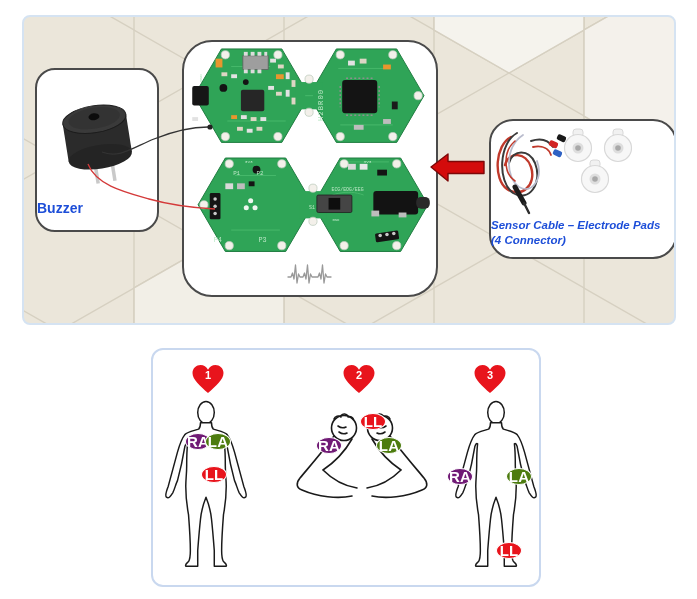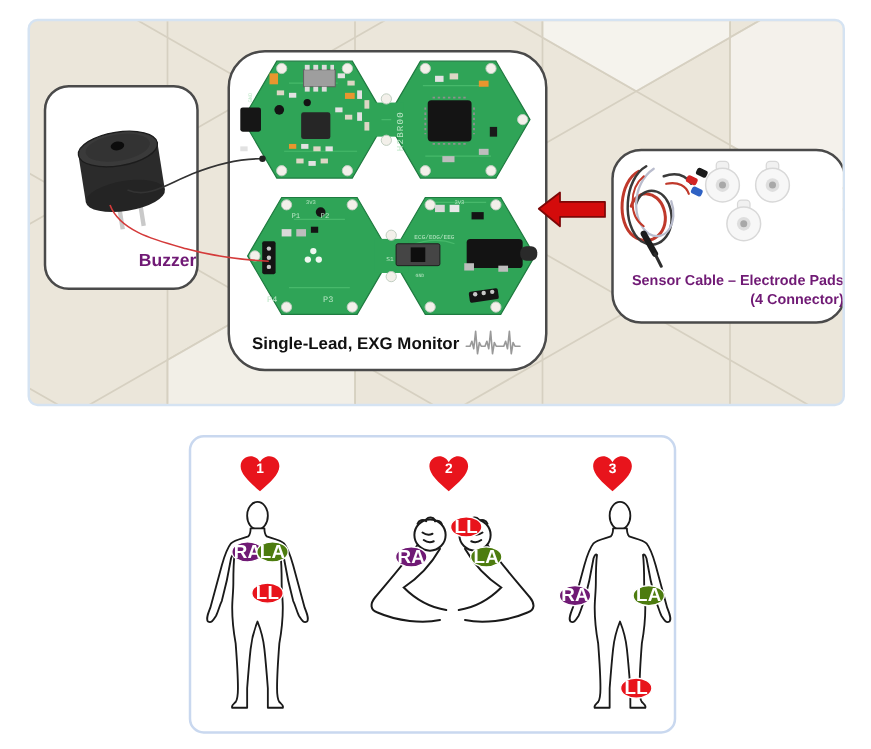--- a/index.html
+++ b/index.html
@@ -6,23 +6,23 @@
   html,body { width:697px; height:599px; background:#ffffff; font-family:"Liberation Sans", sans-serif; position:relative; overflow:hidden; }
 
   
   .top-panel { position:absolute; left:22px; top:15px; width:654px; height:310px;
     background:#ebe6da; border:2px solid #d5e3f2; border-radius:8px; overflow:hidden; }
   .hex-bg { position:absolute; left:0; top:0; z-index:0; }
 
   .white-box { position:absolute; background:#ffffff; border:2px solid #4a4a4a; z-index:1; }
   .buzzer-box { left:11px; top:51px; width:124px; height:164px; border-radius:20px; }
   .exg-box { left:158px; top:23px; width:256px; height:257px; border-radius:30px;text-align:center; }
-  .sensor-box { left:465px; top:102px; width:188px; height:140px; border-radius:24px; }
-
-  .box-label { position:absolute; width:100%; text-align:right; font-weight:bold; color:#701a75; }
+  .sensor-box { left:465px; top:102px; width:188px; height:140px; border-radius:24px;font-style:italic; }
+
+  .box-label { position:absolute; width:100%; text-align:left; font-weight:bold; color:#1d4ed8; }
   .buzzer-label { bottom:14px; font-size:14px; }
   .sensor-label { bottom:8px; font-size:11.5px; line-height:1.35; }
 
   .exg-caption { position:absolute; bottom:8px; left:0; width:100%; display:flex; align-items:center; justify-content:center; gap:5px; }
   .exg-label { font-weight:bold; font-size:13.5px; color:#111; white-space:nowrap; }
 
   .overlay-svg { position:absolute; left:0; top:0; z-index:3; pointer-events:none; }
 
   
   .bottom-panel { position:absolute; left:151px; top:348px; width:390px; height:239px;
@@ -193,21 +193,20 @@
       <rect x="188" y="190" width="24" height="9" rx="1.5" fill="#141414" transform="rotate(-8 200 194)"></rect>
       <circle cx="193" cy="193.5" r="1.8" fill="#c8c8c8"></circle>
         <circle cx="200" cy="192.5" r="1.8" fill="#c8c8c8"></circle>
         <circle cx="207" cy="191.5" r="1.8" fill="#c8c8c8"></circle>
       <text class="silk" x="143" y="148" font-size="5">ECG/EOG/EEG</text>
       <text class="silk" x="120" y="166" font-size="5">S1</text>
       <text class="silk" x="144" y="179" font-size="4">GND</text>
       <text class="silk" x="176" y="119" font-size="4.5">3V3</text>
     </svg>
     <div class="exg-caption">
-      <span class="exg-label">Single-Lead, EXG Monitor</span>
       <svg width="46" height="26" viewBox="0 0 46 26">
         <polyline points="1,16 4,16 5.5,12 7,18 8.5,4 10,22 11.5,13 13,16 16,16 17.5,12 19,18 20.5,4 22,22 23.5,13 25,16 28,16 31,16 32.5,12 34,18 35.5,4 37,22 38.5,13 40,16 44,16" fill="none" stroke="#999999" stroke-width="1.3" stroke-linejoin="round" stroke-linecap="round"></polyline>
       </svg>
     </div>
   </div>
 
   <div class="white-box sensor-box">
     <svg width="176" height="100" viewBox="0 0 176 100" style="position:absolute;left:0;top:2px;">
 
       <g fill="none" stroke-linecap="round">

